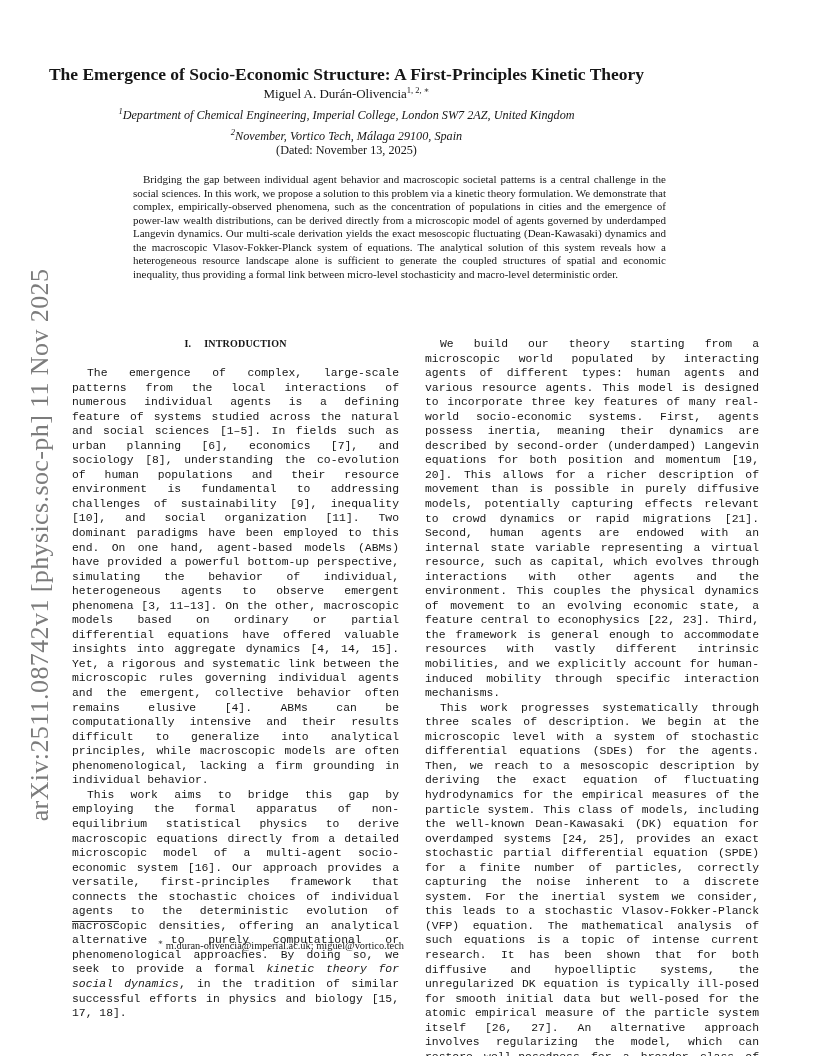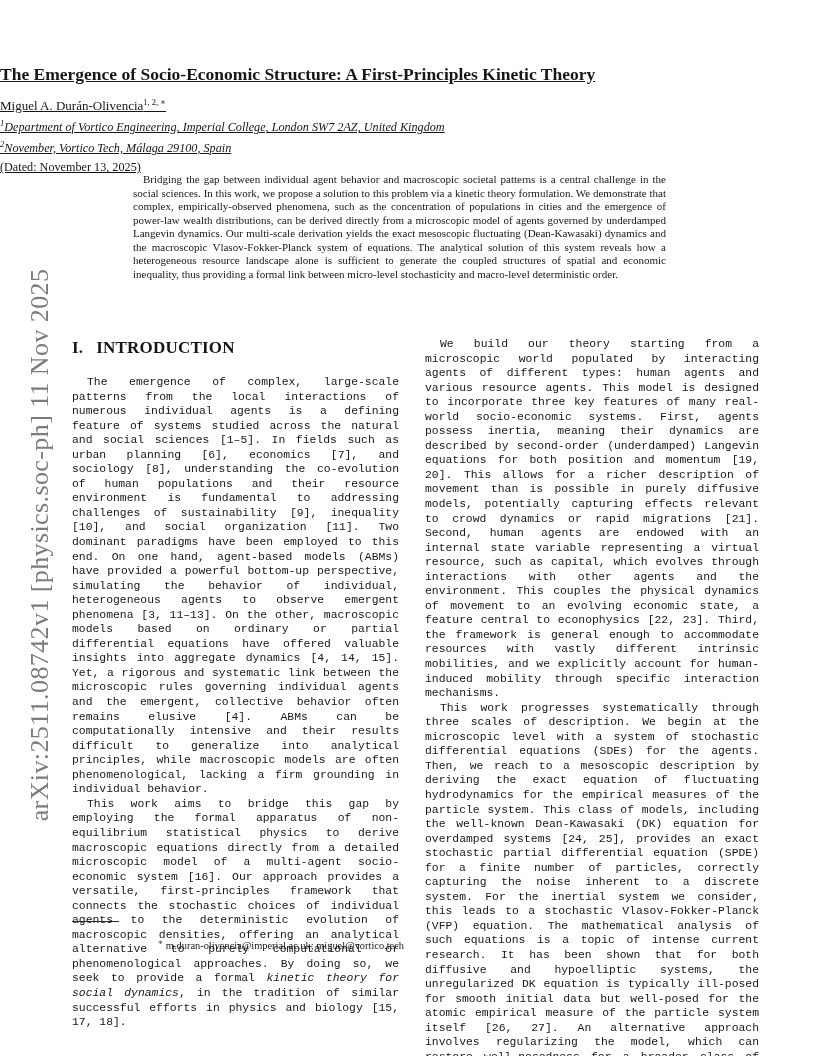--- a/index.html
+++ b/index.html
@@ -21,41 +21,41 @@
     line-height: 28px;
     text-align: center;
     transform: rotate(-90deg);
     font-size: 26px;
     color: #7c7c7c;
     letter-spacing: 0.4px;
     white-space: nowrap;
   }
 
   
-  .header { position: absolute; top: 64px; left: 0; width: 693px; text-align: left; text-decoration: underline; }
+  .header { position: absolute; top: 64px; left: 0; width: 693px; text-align: center; }
   .title  { font-size: 17.5px; font-weight: bold; line-height: 21px; }
-  .author { margin-top: 12px; font-size: 13px; }
+  .author { font-size: 13px; }
   .author sup { font-size: 8.5px; }
   .affil  { font-style: italic; font-size: 12.2px; line-height: 14.5px; margin-top: 2px; }
   .affil sup { font-size: 8.5px; }
-  .date-line { font-size: 12.2px; margin-top: 5px; }
+  .date-line { font-size: 12.2px; }
 
   
   .abstract {
     position: absolute; top: 173px; left: 133px; width: 533px;
     font-size: 11px; line-height: 13.5px;
     text-align: justify; text-indent: 10px;
   }
 
   
   .columns { position: absolute; top: 337px; left: 72px; width: 687px; display: flex; gap: 26px; }
   .col-left  { width: 327px; }
   .col-right { width: 334px; }
   .section-heading {
-    text-align: left; font-weight: bold; font-size: 17px;
+    text-align: center; font-weight: bold; font-size: 10px;
     margin: 1px 0 17px 0; letter-spacing: 0.2px;
   }
   .section-heading .sec-num { margin-right: 13px; }
   .body-text p {
     margin: 0; font-size: 11.4px; line-height: 14.55px;
     text-align: justify; text-indent: 15px; font-family: Liberation Mono, monospace;
   }
   .body-text .italic { font-style: italic; }
 
   
@@ -67,21 +67,21 @@
 </head>
 <body>
 
 <div class="page">
 
   <div class="watermark">arXiv:2511.08742v1  [physics.soc-ph]  11 Nov 2025</div>
 
   <div class="header">
     <div class="title">The Emergence of Socio-Economic Structure: A First-Principles Kinetic Theory</div>
     <div class="author"><span>Miguel A. Durán-Olivencia</span><sup>1, 2, ∗</sup></div>
-    <div class="affil"><sup>1</sup><span>Department of Vortico Engineering, Imperial College, London SW7 2AZ, United Kingdom</span></div>
+    <div class="affil"><sup>1</sup><span>Department of Chemical Engineering, Imperial College, London SW7 2AZ, United Kingdom</span></div>
     <div class="affil"><sup>2</sup><span>November, Vortico Tech, Málaga 29100, Spain</span></div>
     <div class="date-line">(Dated: November 13, 2025)</div>
   </div>
 
   <div class="abstract">Bridging the gap between individual agent behavior and macroscopic societal patterns is a central challenge in the social sciences. In this work, we propose a solution to this problem via a kinetic theory formulation. We demonstrate that complex, empirically-observed phenomena, such as the concentration of populations in cities and the emergence of power-law wealth distributions, can be derived directly from a microscopic model of agents governed by underdamped Langevin dynamics. Our multi-scale derivation yields the exact mesoscopic fluctuating (Dean-Kawasaki) dynamics and the macroscopic Vlasov-Fokker-Planck system of equations. The analytical solution of this system reveals how a heterogeneous resource landscape alone is sufficient to generate the coupled structures of spatial and economic inequality, thus providing a formal link between micro-level stochasticity and macro-level deterministic order.</div>
 
   <div class="columns">
 
     <div class="col-left body-text">
       <div class="section-heading"><span class="sec-num">I.</span><span>INTRODUCTION</span></div>

